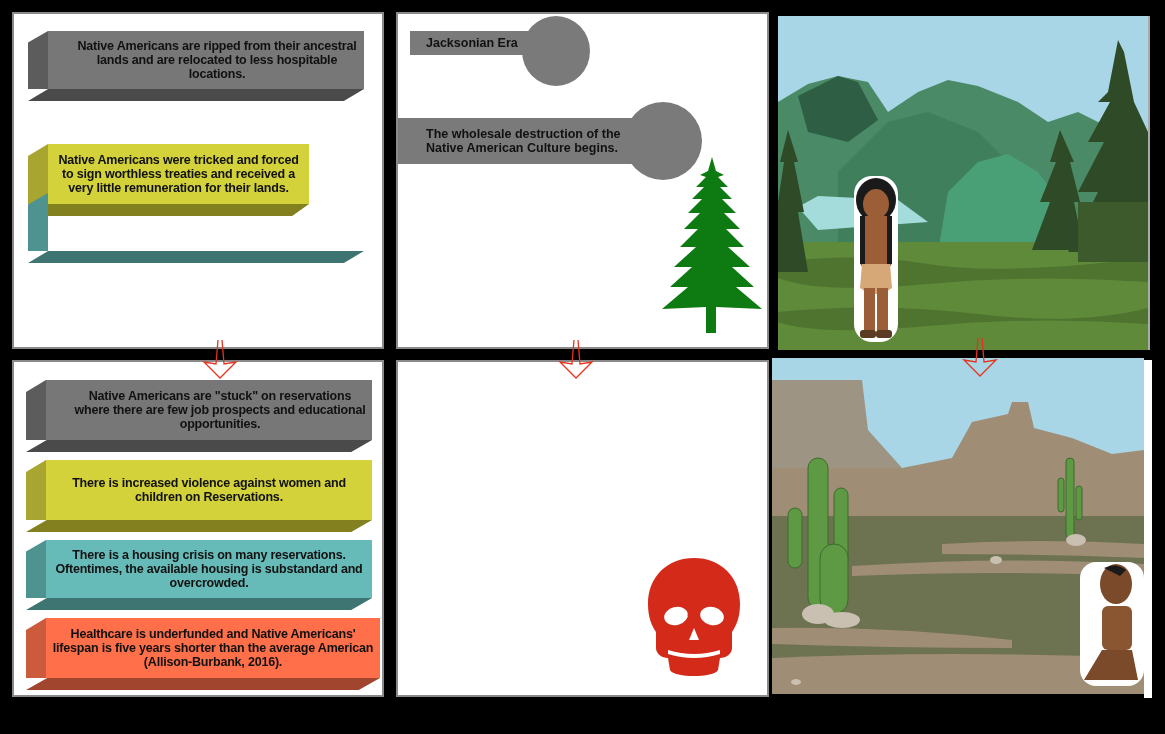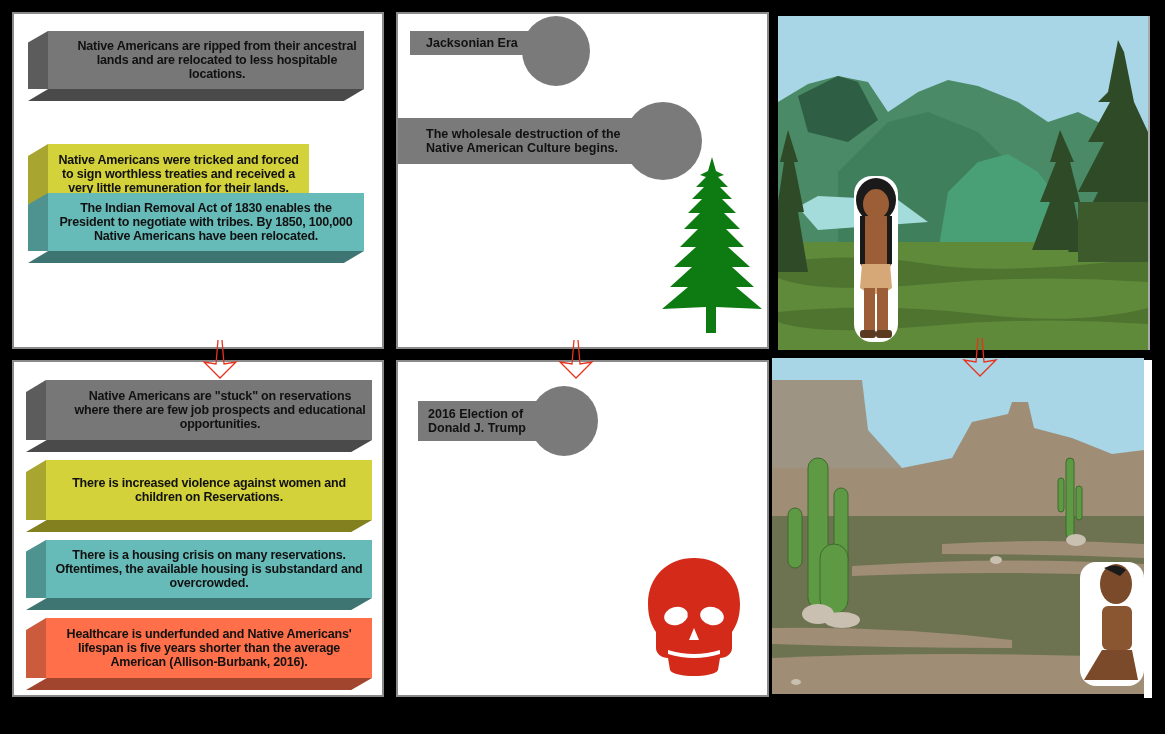--- a/index.html
+++ b/index.html
@@ -39,21 +39,20 @@
     <div class="front" style="height:58px;">Native Americans are ripped from their ancestral lands and are relocated to less hospitable locations.</div>
     <div class="bottom" style="top:58px;clip-path:polygon(0 100%,6% 0,100% 0,94% 100%);"></div>
   </div>
   <div class="banner y" style="left:14px;top:97px;width:281px;height:72px;margin-top:33px;">
     <div class="side" style="height:60px;clip-path:polygon(0 20%,100% 0,100% 100%,0 100%);"></div>
     <div class="front" style="height:60px;">Native Americans were tricked and forced to sign worthless treaties and received a very little remuneration for their lands.</div>
     <div class="bottom" style="top:60px;clip-path:polygon(0 100%,6% 0,100% 0,94% 100%);"></div>
   </div>
   <div class="banner t" style="left:14px;top:179px;width:336px;height:70px;">
     <div class="side" style="height:58px;clip-path:polygon(0 20%,100% 0,100% 100%,0 100%);"></div>
-    <div class="front" style="height:58px;">The Indian Removal Act of 1830 enables the President to negotiate with tribes.  By 1850, 100,000 Native Americans have been relocated.</div>
     <div class="bottom" style="top:58px;clip-path:polygon(0 100%,6% 0,100% 0,94% 100%);"></div>
   </div>
 </div>
 
 <div class="panel" style="left:396px;top:12px;width:373px;height:337px;">
   <div class="lolly" style="left:12px;top:2px;width:180px;height:72px;">
     <div class="circ" style="left:112px;top:0;width:68px;height:70px;"></div>
     <div class="bar" style="left:0;top:15px;width:140px;height:24px;padding-left:16px;">Jacksonian Era</div>
   </div>
   <div class="lolly" style="left:0;top:88px;width:304px;height:80px;">
@@ -112,35 +111,28 @@
   <div class="banner y" style="left:12px;top:98px;width:346px;height:72px;">
     <div class="side" style="height:60px;clip-path:polygon(0 20%,100% 0,100% 100%,0 100%);"></div>
     <div class="front" style="height:60px;">There is increased violence against women and children on Reservations.</div>
     <div class="bottom" style="top:60px;clip-path:polygon(0 100%,6% 0,100% 0,94% 100%);"></div>
   </div>
   <div class="banner t" style="left:12px;top:178px;width:346px;height:70px;">
     <div class="side" style="height:58px;clip-path:polygon(0 20%,100% 0,100% 100%,0 100%);"></div>
     <div class="front" style="height:58px;">There is a housing crisis on many reservations.  Oftentimes, the available housing is substandard and overcrowded.</div>
     <div class="bottom" style="top:58px;clip-path:polygon(0 100%,6% 0,100% 0,94% 100%);"></div>
   </div>
-  <div class="banner o" style="left:12px;top:256px;width:346px;height:72px;">
+  <div class="banner o" style="left:12px;top:256px;width:346px;height:72px;padding-left:8px;">
     <div class="side" style="height:60px;clip-path:polygon(0 20%,100% 0,100% 100%,0 100%);"></div>
     <div class="front" style="height:60px;">Healthcare is underfunded and Native Americans' lifespan is five years shorter than the average American (Allison-Burbank, 2016).</div>
     <div class="bottom" style="top:60px;clip-path:polygon(0 100%,6% 0,100% 0,94% 100%);"></div>
   </div>
 </div>
 
 <div class="panel" style="left:396px;top:360px;width:373px;height:337px;">
-  <div class="lolly" style="left:20px;top:24px;width:180px;height:72px;">
-    <div class="circ" style="left:112px;top:0;width:68px;height:70px;"></div>
-    <div class="bar" style="left:0;top:15px;width:140px;height:40px;padding-left:10px;flex-direction:column;align-items:flex-start;justify-content:center;">
-      <span>2016 Election of</span>
-      <span>Donald J. Trump</span>
-    </div>
-  </div>
   <svg style="position:absolute;left:250px;top:196px;" width="92" height="122" viewBox="0 0 92 122">
     <path d="M46,0 C72,0 92,18 92,46 C92,60 88,68 84,74 L84,90 C84,96 78,100 72,100 L70,112 C66,120 26,120 22,112 L20,100 C14,100 8,96 8,90 L8,74 C4,68 0,60 0,46 C0,18 20,0 46,0 Z" fill="#d42a1a"></path>
     <ellipse cx="28" cy="58" rx="12" ry="9" transform="rotate(-15 28 58)" fill="#fff"></ellipse>
     <ellipse cx="64" cy="58" rx="12" ry="9" transform="rotate(15 64 58)" fill="#fff"></ellipse>
     <path d="M46,70 L41,82 L51,82 Z" fill="#fff"></path>
     <path d="M20,92 Q46,100 72,92 L72,96 Q46,104 20,96 Z" fill="#fff"></path>
   </svg>
 </div>
 
 <div class="panel img" style="left:772px;top:358px;width:380px;height:340px;border:none;background:#000;">

